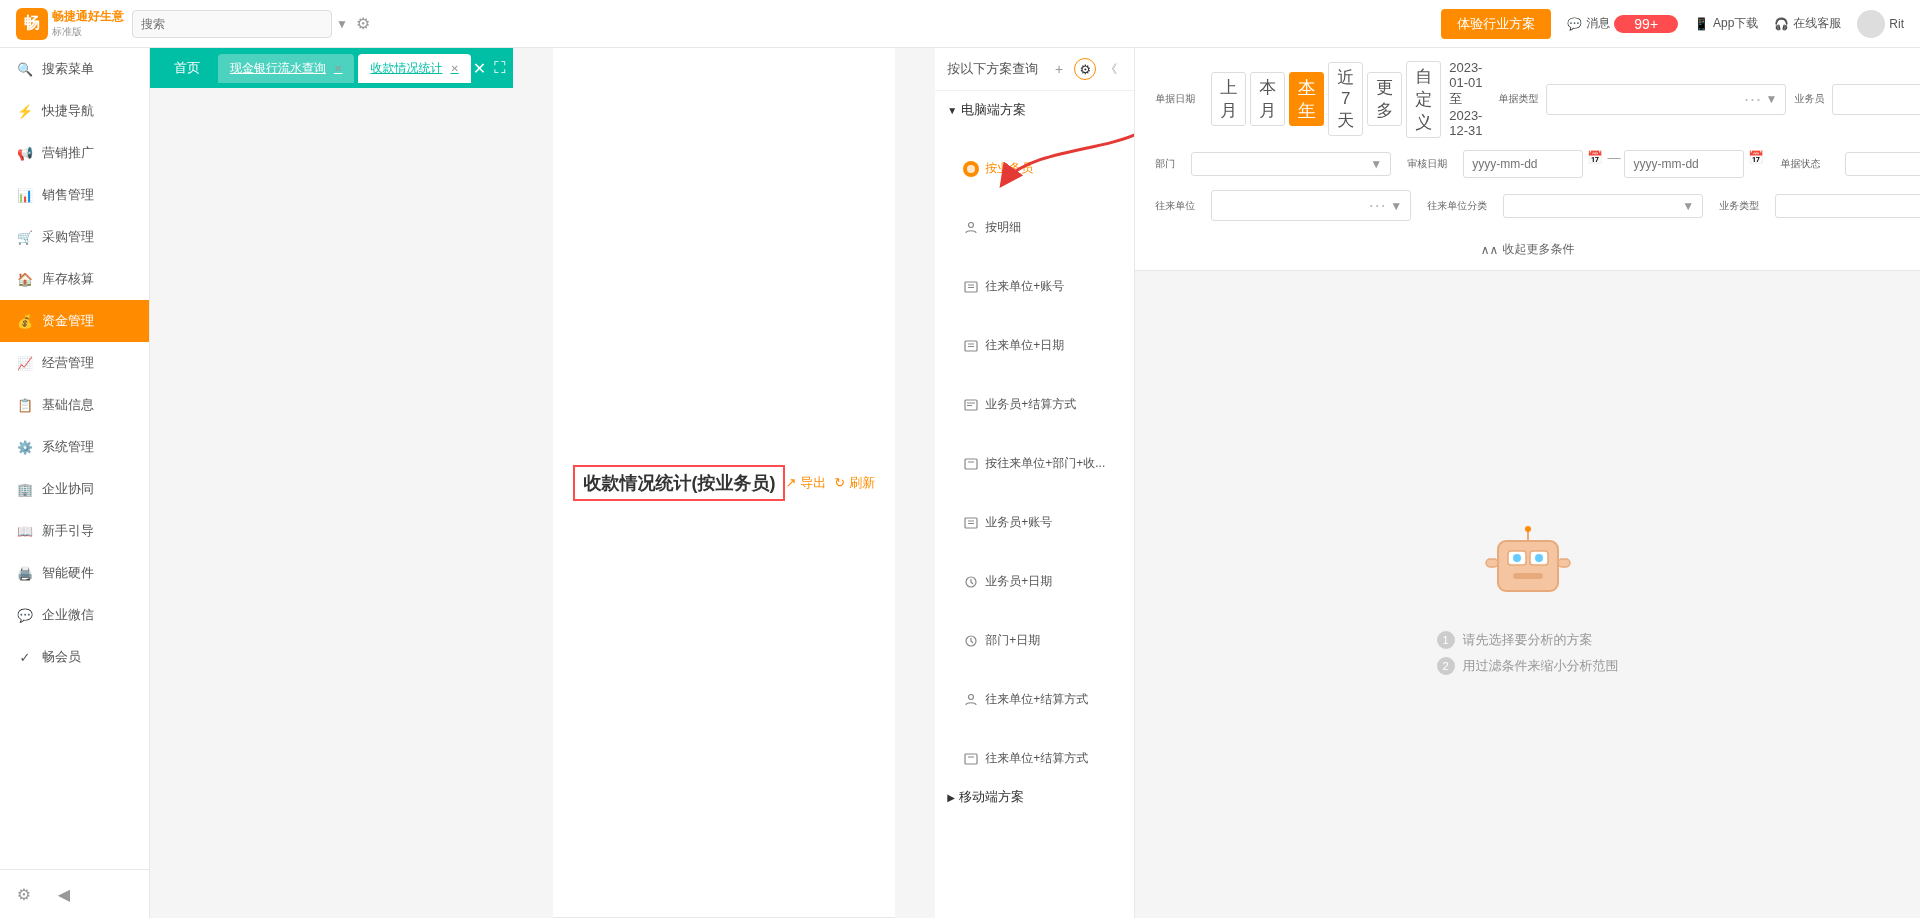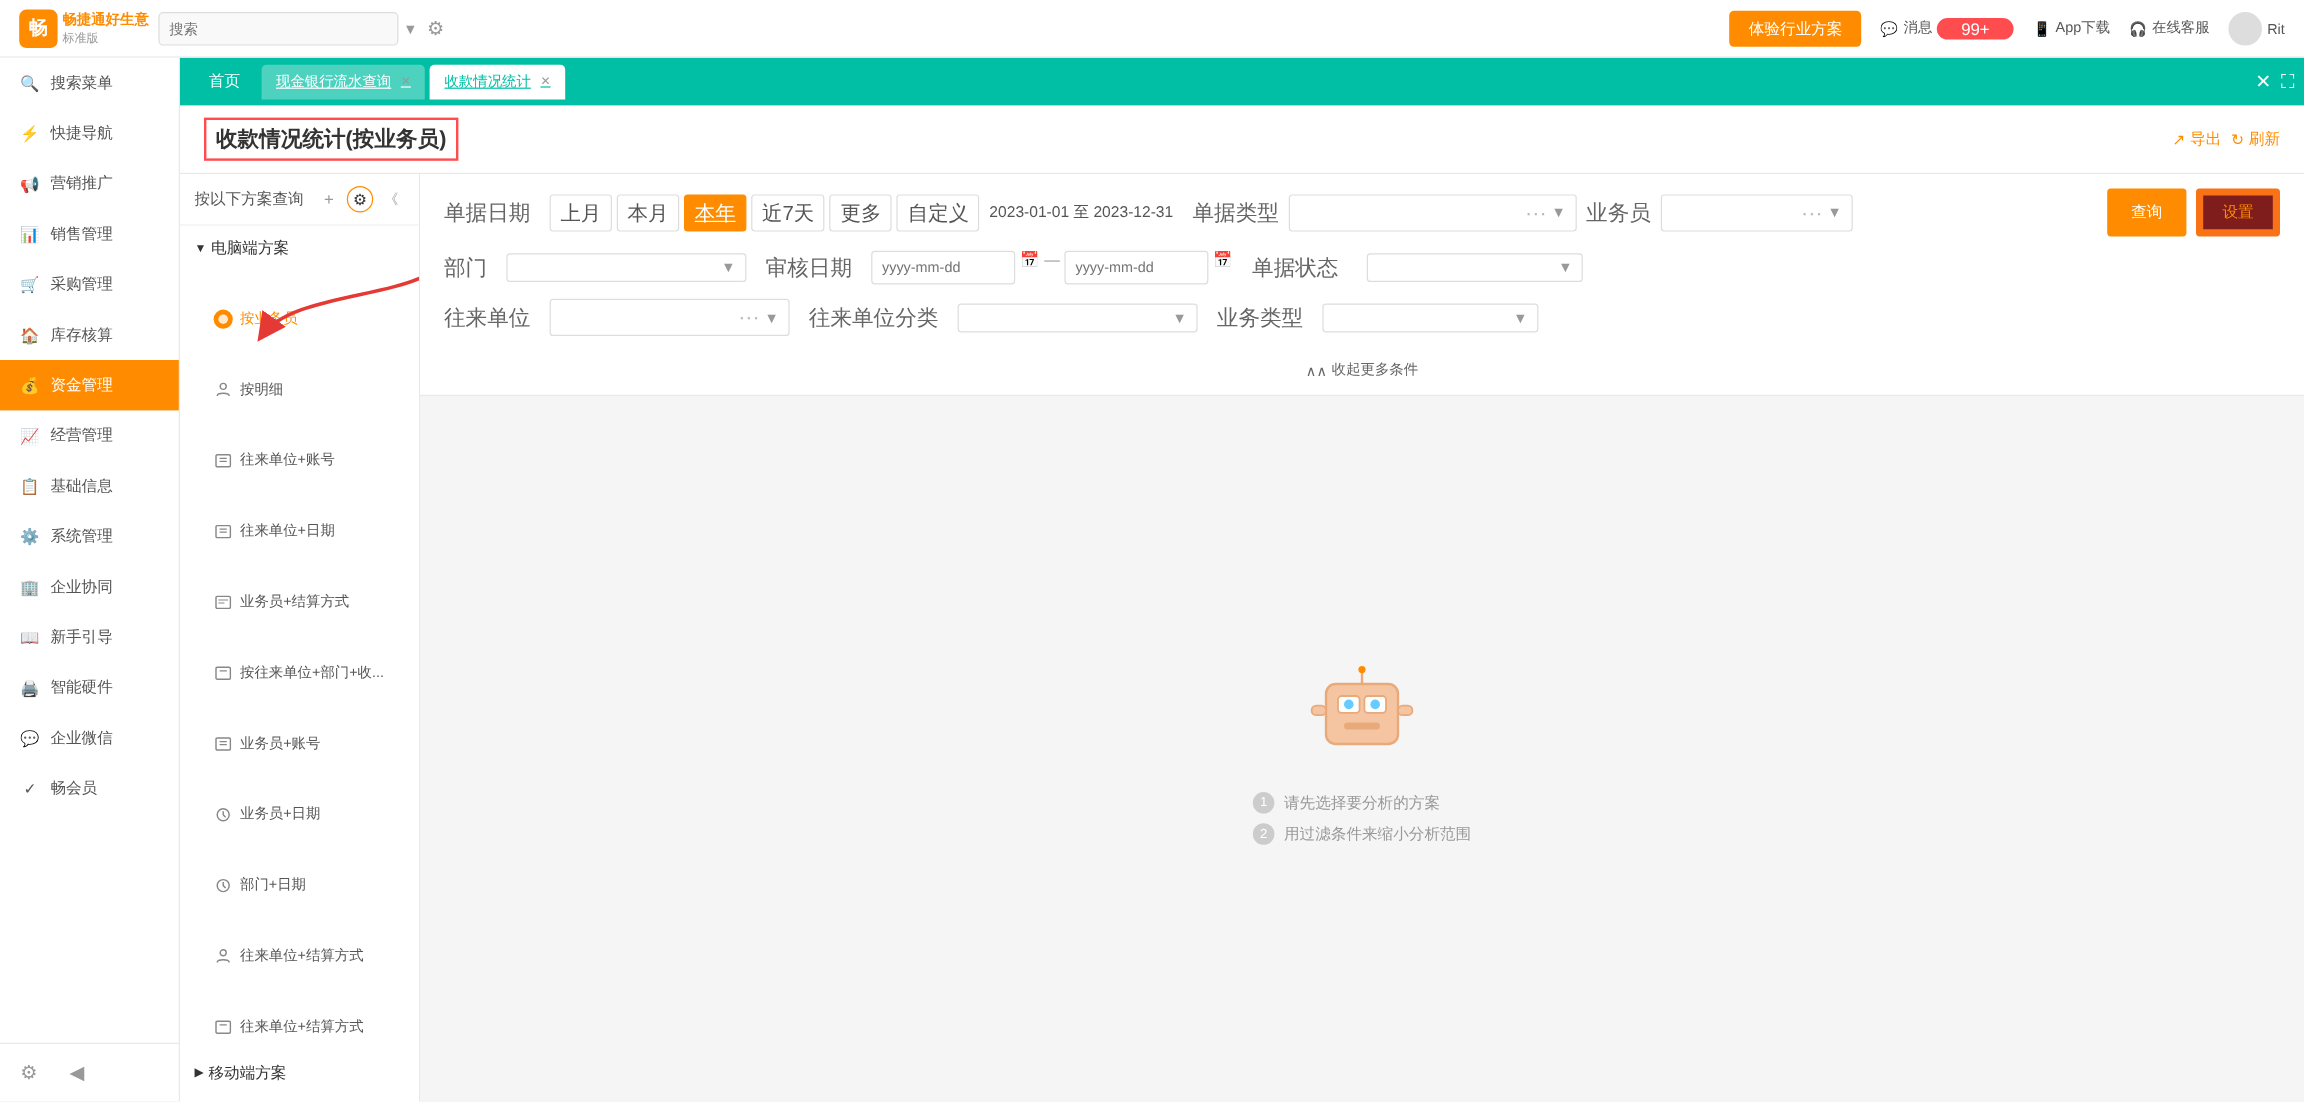--- a/index.html
+++ b/index.html
@@ -48,21 +48,21 @@
       color: #555;
       font-size: 13px;
       transition: background 0.2s;
     }
     .sidebar-item.active { background: #ff8c00; color: #fff; }
     .sidebar-icon { width: 18px; height: 18px; display: flex; align-items: center; justify-content: center; flex-shrink: 0; }
     .sidebar-bottom { margin-top: auto; border-top: 1px solid #e8e8e8; display: flex; padding: 8px; gap: 8px; }
     .sidebar-bottom-btn { width: 32px; height: 32px; border: none; background: none; cursor: pointer; color: #999; display: flex; align-items: center; justify-content: center; font-size: 16px; }
 
     
-    .content-area { flex: 1; display: flex; flex-direction: column; overflow: hidden; }
+    .content-area { flex: 1; display: flex; flex-direction: row; overflow: hidden; gap: 40px; }
 
     
     .tab-bar {
       background: #00bfa5;
       display: flex;
       align-items: center;
       height: 40px;
       padding: 0 8px;
       flex-shrink: 0;
     }
@@ -147,21 +147,21 @@
 
     
     .filter-area {
       background: #fff;
       padding: 12px 20px;
       border-bottom: 1px solid #e8e8e8;
       flex-shrink: 0;
     }
     .filter-row { display: flex; align-items: center; gap: 16px; margin-bottom: 12px; }
     .filter-row:last-child { margin-bottom: 0; }
-    .filter-label { font-size: 18px; color: #666; white-space: nowrap; }
+    .filter-label { font-size: 10px; color: #666; white-space: nowrap; }
     .filter-date-group { display: flex; align-items: center; gap: 4px; }
     .filter-date-btn {
       padding: 3px 8px;
       border: 1px solid #ddd;
       border-radius: 3px;
       background: #fff;
       font-size: 17px;
       color: #555;
       cursor: pointer;
     }

